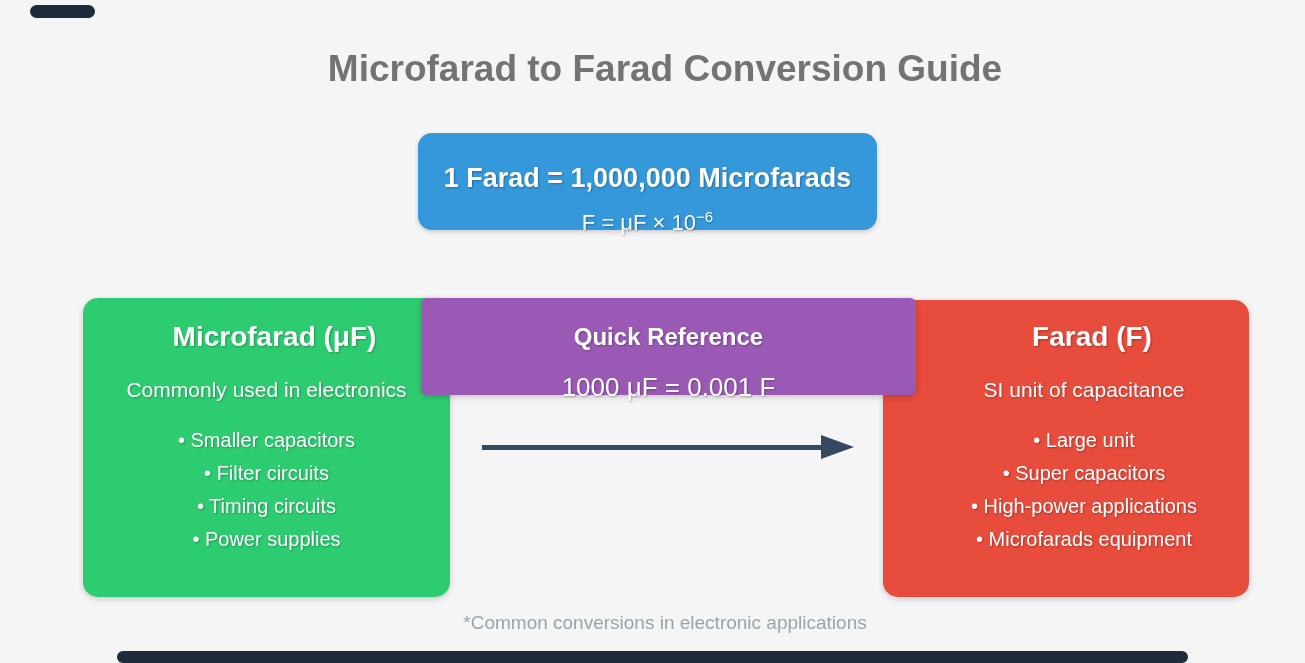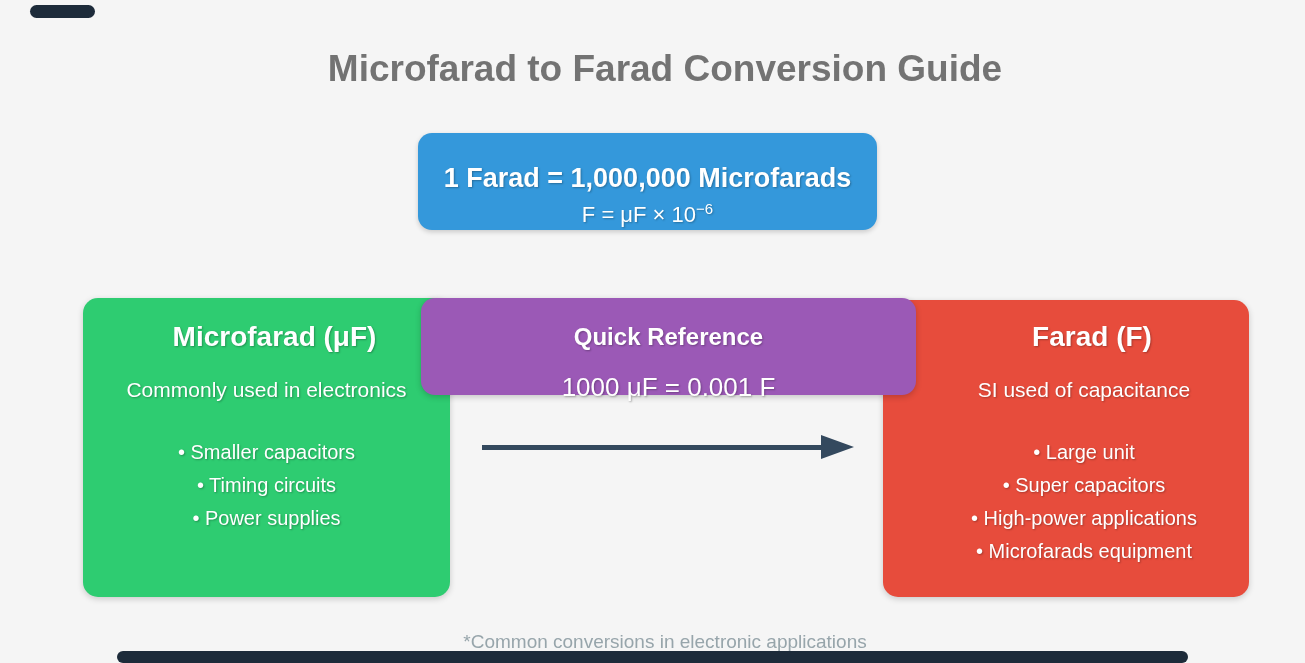--- a/index.html
+++ b/index.html
@@ -29,43 +29,43 @@
     position: absolute;
     left: 418px; top: 133px; width: 459px; height: 97px;
     background: #3498db; border-radius: 14px;
     box-shadow: 0 2px 5px rgba(0,0,0,0.18);
     display: flex; flex-direction: column; align-items: center;
     padding-top: 28px;
     color: #ffffff; text-align: center;
     text-shadow: 1px 1px 2px rgba(0,0,0,0.28);
   }
   .formula-main { font-size: 27px; font-weight: bold; line-height: 34px; }
-  .formula-sub { font-size: 22px; line-height: 24px; margin-top: 2px; }
+  .formula-sub { font-size: 22px; line-height: 40px; margin-top: 2px; }
   .formula-sub sup { font-size: 15px; }
 
   .card {
     position: absolute;
     top: 298px; width: 367px; height: 299px;
     border-radius: 15px;
     box-shadow: 0 2px 6px rgba(0,0,0,0.18);
     color: #ffffff; text-align: center;
     text-shadow: 1px 1px 2px rgba(0,0,0,0.28);
     z-index: 1;
   }
   .card-green { left: 83px; background: #2ecc71; }
   .card-red   { left: 883px; top: 300px; width: 366px; height: 297px; background: #e74c3c; padding-left: 36px; }
   .card-title { margin-top: 20px; font-size: 28px; font-weight: bold; line-height: 38px; margin-left: 16px; }
   .card-red .card-title { margin-top: 18px; }
   .card-sub { margin-top: 20px; font-size: 21px; line-height: 28px; white-space: nowrap; }
-  .card-list { margin-top: 32px; font-size: 20px; line-height: 33px; }
+  .card-list { margin-top: 20px; font-size: 20px; line-height: 33px; }
 
   .ref-box {
     position: absolute;
     left: 421px; top: 298px; width: 495px; height: 97px;
-    background: #9b59b6; border-radius: 14px;
+    background: #9b59b6; border-radius: 6px;
     box-shadow: 0 2px 6px rgba(0,0,0,0.2);
     display: flex; flex-direction: column; align-items: center;
     padding-top: 24px;
     color: #ffffff; text-align: center;
     text-shadow: 1px 1px 2px rgba(0,0,0,0.28);
     z-index: 2;
   }
   .ref-title { font-size: 24px; font-weight: bold; line-height: 30px; }
   .ref-sub { font-size: 26px; line-height: 28px; margin-top: 21px; }
 
@@ -80,21 +80,21 @@
     border-left: 33px solid #34495e;
     border-top: 12px solid transparent;
     border-bottom: 12px solid transparent;
   }
 
   .footnote {
     position: absolute;
     top: 612px; left: 665px;
     transform: translateX(-50%);
     white-space: nowrap;
-    font-size: 19px; color: #97a5ab; margin-top: 19px;
+    font-size: 19px; color: #97a5ab;
   }
 </style>
 </head>
 <body>
 
 <div class="canvas">
 
   <div class="bar bar-top"></div>
 
   <h1 class="title">Microfarad to Farad Conversion Guide</h1>
@@ -104,28 +104,29 @@
     <div class="formula-sub">
       <span>F = μF × 10</span><sup>−6</sup>
     </div>
   </div>
 
   <div class="card card-green">
     <div class="card-title">Microfarad (μF)</div>
     <div class="card-sub">Commonly used in electronics</div>
     <div class="card-list">
       <div class="card-li">• Smaller capacitors</div>
+      <div class="card-li">• Filter circuits</div>
       <div class="card-li">• Timing circuits</div>
       <div class="card-li">• Power supplies</div>
     </div>
   </div>
 
   <div class="card card-red">
     <div class="card-title">Farad (F)</div>
-    <div class="card-sub">SI used of capacitance</div>
+    <div class="card-sub">SI unit of capacitance</div>
     <div class="card-list">
       <div class="card-li">• Large unit</div>
       <div class="card-li">• Super capacitors</div>
       <div class="card-li">• High-power applications</div>
       <div class="card-li">• Microfarads equipment</div>
     </div>
   </div>
 
   <div class="ref-box">
     <div class="ref-title">Quick Reference</div>

